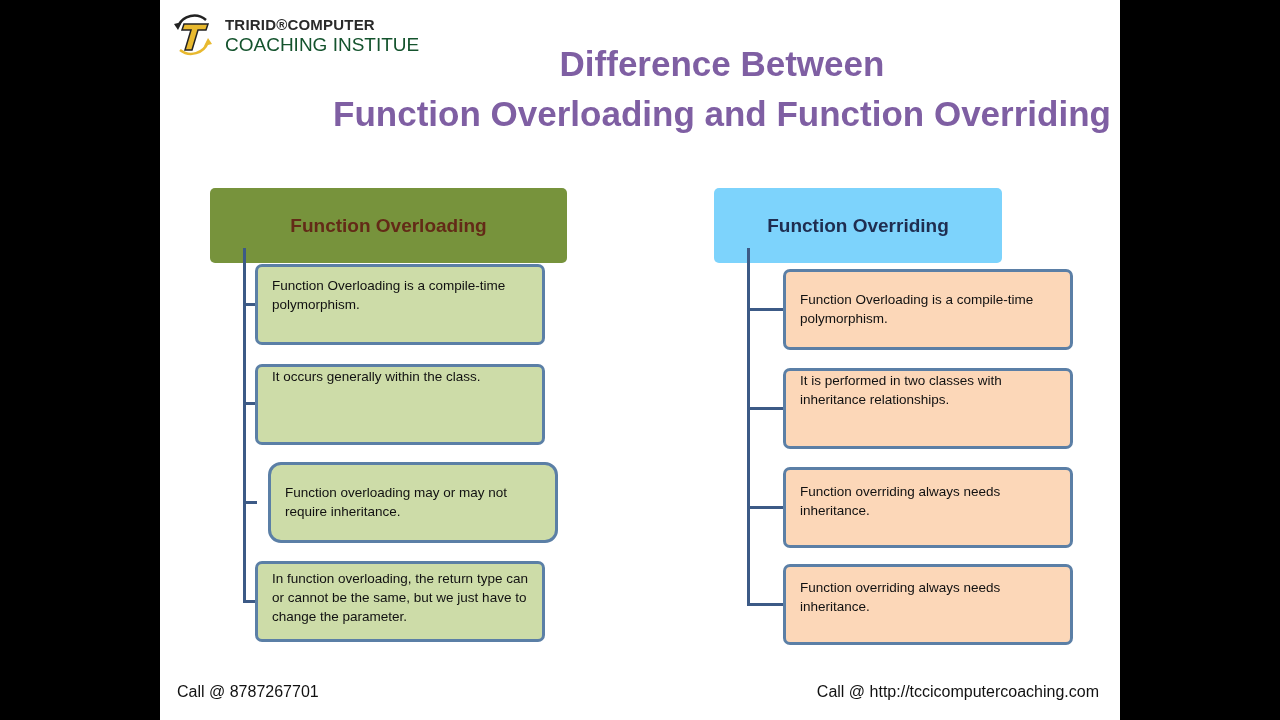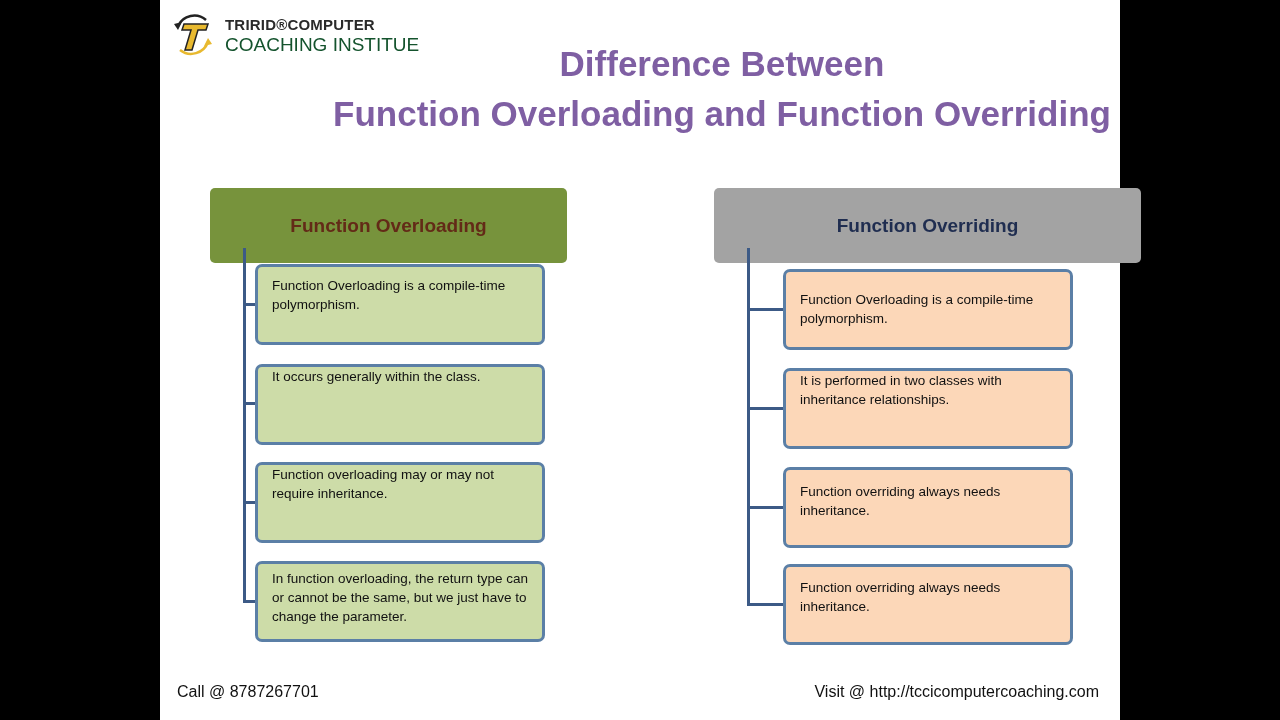--- a/index.html
+++ b/index.html
@@ -7,21 +7,21 @@
   .slide { position:absolute; left:160px; top:0; width:960px; height:720px; background:#fff; }
   .logo { position:absolute; left:10px; top:12px; width:210px; height:46px; }
   .logo-icon { position:absolute; left:0; top:0; width:46px; height:46px; }
   .logo-line1 { position:absolute; left:55px; top:4px; font-size:15px; font-weight:bold; color:#2a2a2a; letter-spacing:0.2px; white-space:nowrap; }
   .logo-line2 { position:absolute; left:55px; top:22px; font-size:19px; color:#14532d; white-space:nowrap; }
   .title { position:absolute; left:0; width:1124px; text-align:center; color:#7f5fa3; font-weight:bold; font-size:35px; white-space:nowrap; }
   .title.l1 { top:44px; }
   .title.l2 { top:94px; }
   .header { position:absolute; height:75px; border-radius:5px; display:flex; align-items:center; justify-content:center; font-weight:bold; font-size:19px;margin-top:15px; }
   .header.left { left:50px; top:173px; width:357px; background:#77933c; color:#632a17; }
-  .header.right { left:554px; top:173px; width:427px; background:#a3a3a3; color:#1f2d50; }
+  .header.right { left:554px; top:173px; width:288px; background:#7dd3fc; color:#1f2d50; }
   .vline { position:absolute; width:3px; background:#3c5a86; }
   .hline { position:absolute; height:3px; background:#3c5a86; }
   .box { position:absolute; border:3px solid #5b7fa6; border-radius:7px; box-sizing:border-box; font-size:13.5px; color:#111; line-height:19px; padding:0 14px; }
   .box.green { background:#cddca8; width:290px; height:81px; }
   .box.peach { background:#fcd7b8; width:290px; height:81px; }
   .footer-left { position:absolute; left:17px; top:683px; font-size:16px; color:#111; }
   .footer-right { position:absolute; right:21px; top:683px; font-size:16px; color:#111; }
 </style>
 </head>
 <body>
@@ -49,21 +49,21 @@
   <div class="hline" style="left:83px; top:402px; width:14px;"></div>
   <div class="hline" style="left:83px; top:501px; width:14px;"></div>
   <div class="hline" style="left:83px; top:600px; width:14px;"></div>
 
   <div class="box green" style="left:95px; top:264px; padding-top:9px;">
     <span style="display:block; width:245px;">Function Overloading is  a compile-time polymorphism.</span>
   </div>
   <div class="box green" style="left:95px; top:364px; display:flex; ">
     <span>It occurs generally within the class.</span>
   </div>
-  <div class="box green" style="left:95px; top:462px; padding-top:0;">
+  <div class="box green" style="left:108px; top:462px; padding-top:18px;border-radius:13px;">
     <span style="display:block; width:250px;">Function overloading may or may not require inheritance.</span>
   </div>
   <div class="box green" style="left:95px; top:561px; padding-top:5px;">
     <span style="display:block; width:265px;">In function overloading, the return type can or cannot be the same, but we just have to change the parameter.</span>
   </div>
 
   <div class="header right">Function Overriding</div>
   <div class="vline" style="left:587px; top:248px; height:358px;"></div>
   <div class="hline" style="left:587px; top:308px; width:38px;"></div>
   <div class="hline" style="left:587px; top:407px; width:38px;"></div>
@@ -77,14 +77,14 @@
     <span style="display:block; width:240px;">It is performed  in two classes with inheritance relationships.</span>
   </div>
   <div class="box peach" style="left:623px; top:467px; padding-top:12px;">
     <span style="display:block; width:230px;">Function overriding always needs inheritance.</span>
   </div>
   <div class="box peach" style="left:623px; top:564px; padding-top:11px;">
     <span style="display:block; width:230px;">Function overriding always needs inheritance.</span>
   </div>
 
   <div class="footer-left">Call @ 8787267701</div>
-  <div class="footer-right">Visit @ http://tccicomputercoaching.com</div>
+  <div class="footer-right">Call @ http://tccicomputercoaching.com</div>
 </div>
 
 </body></html>

